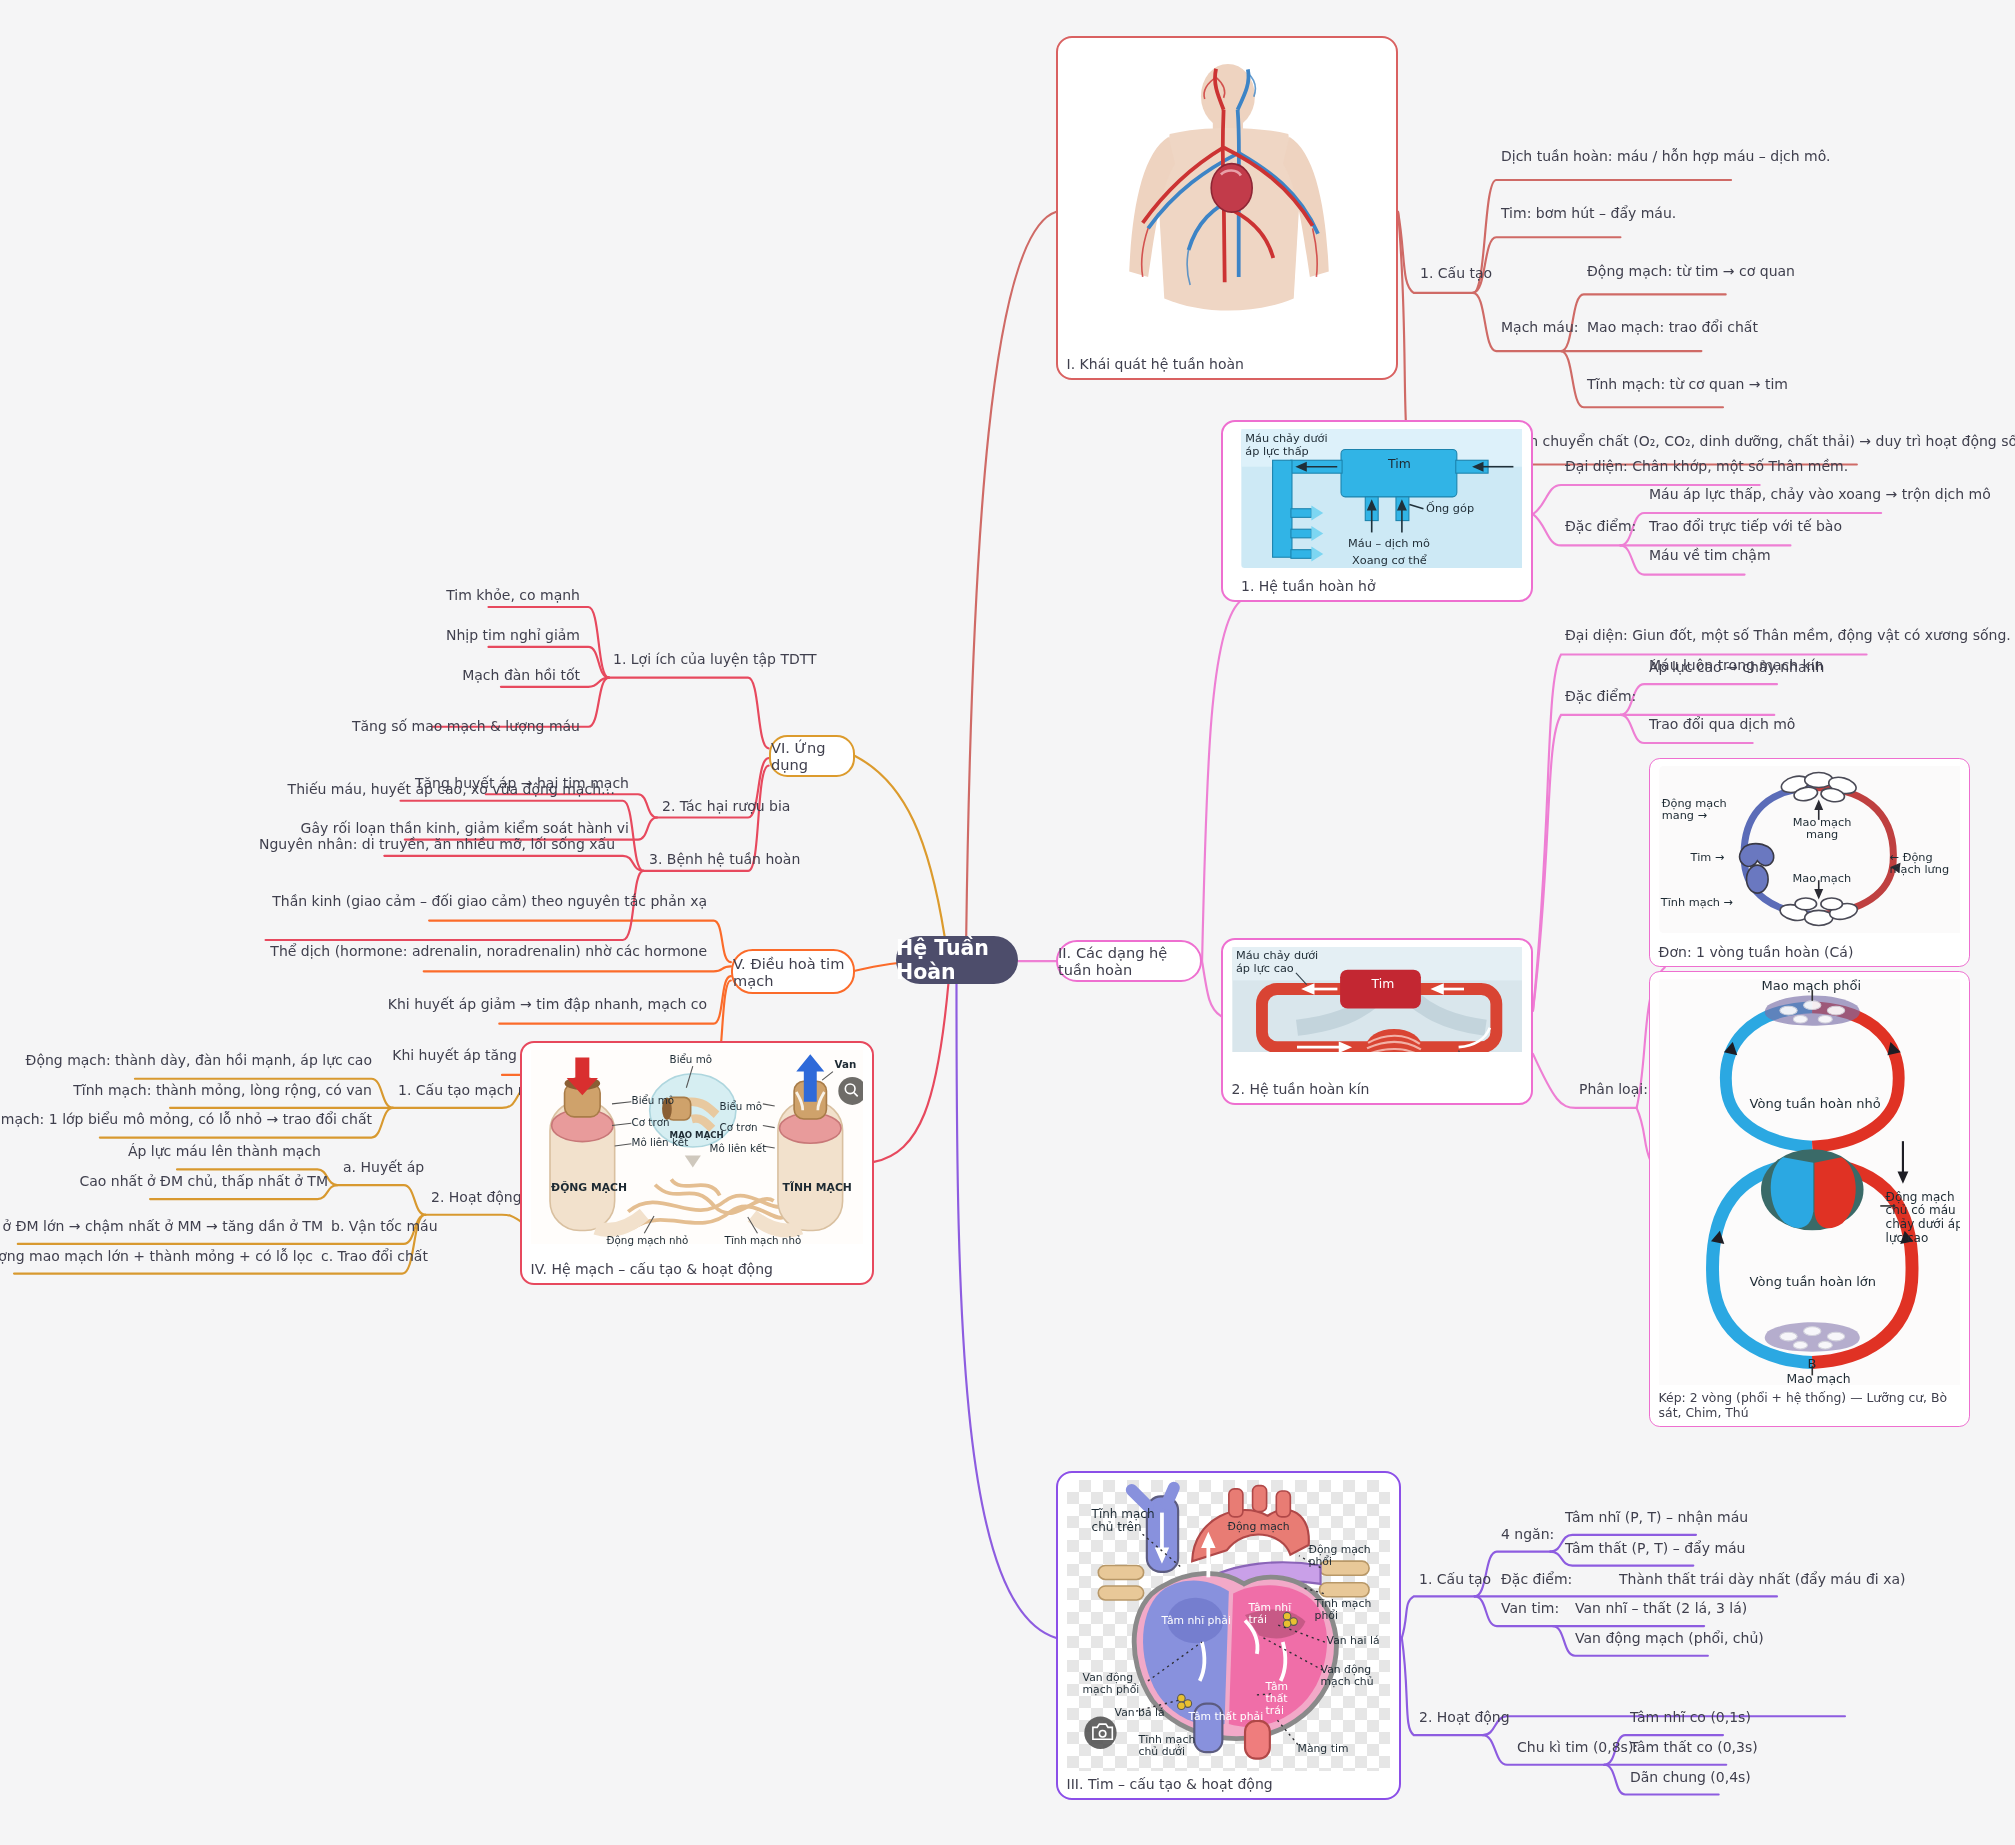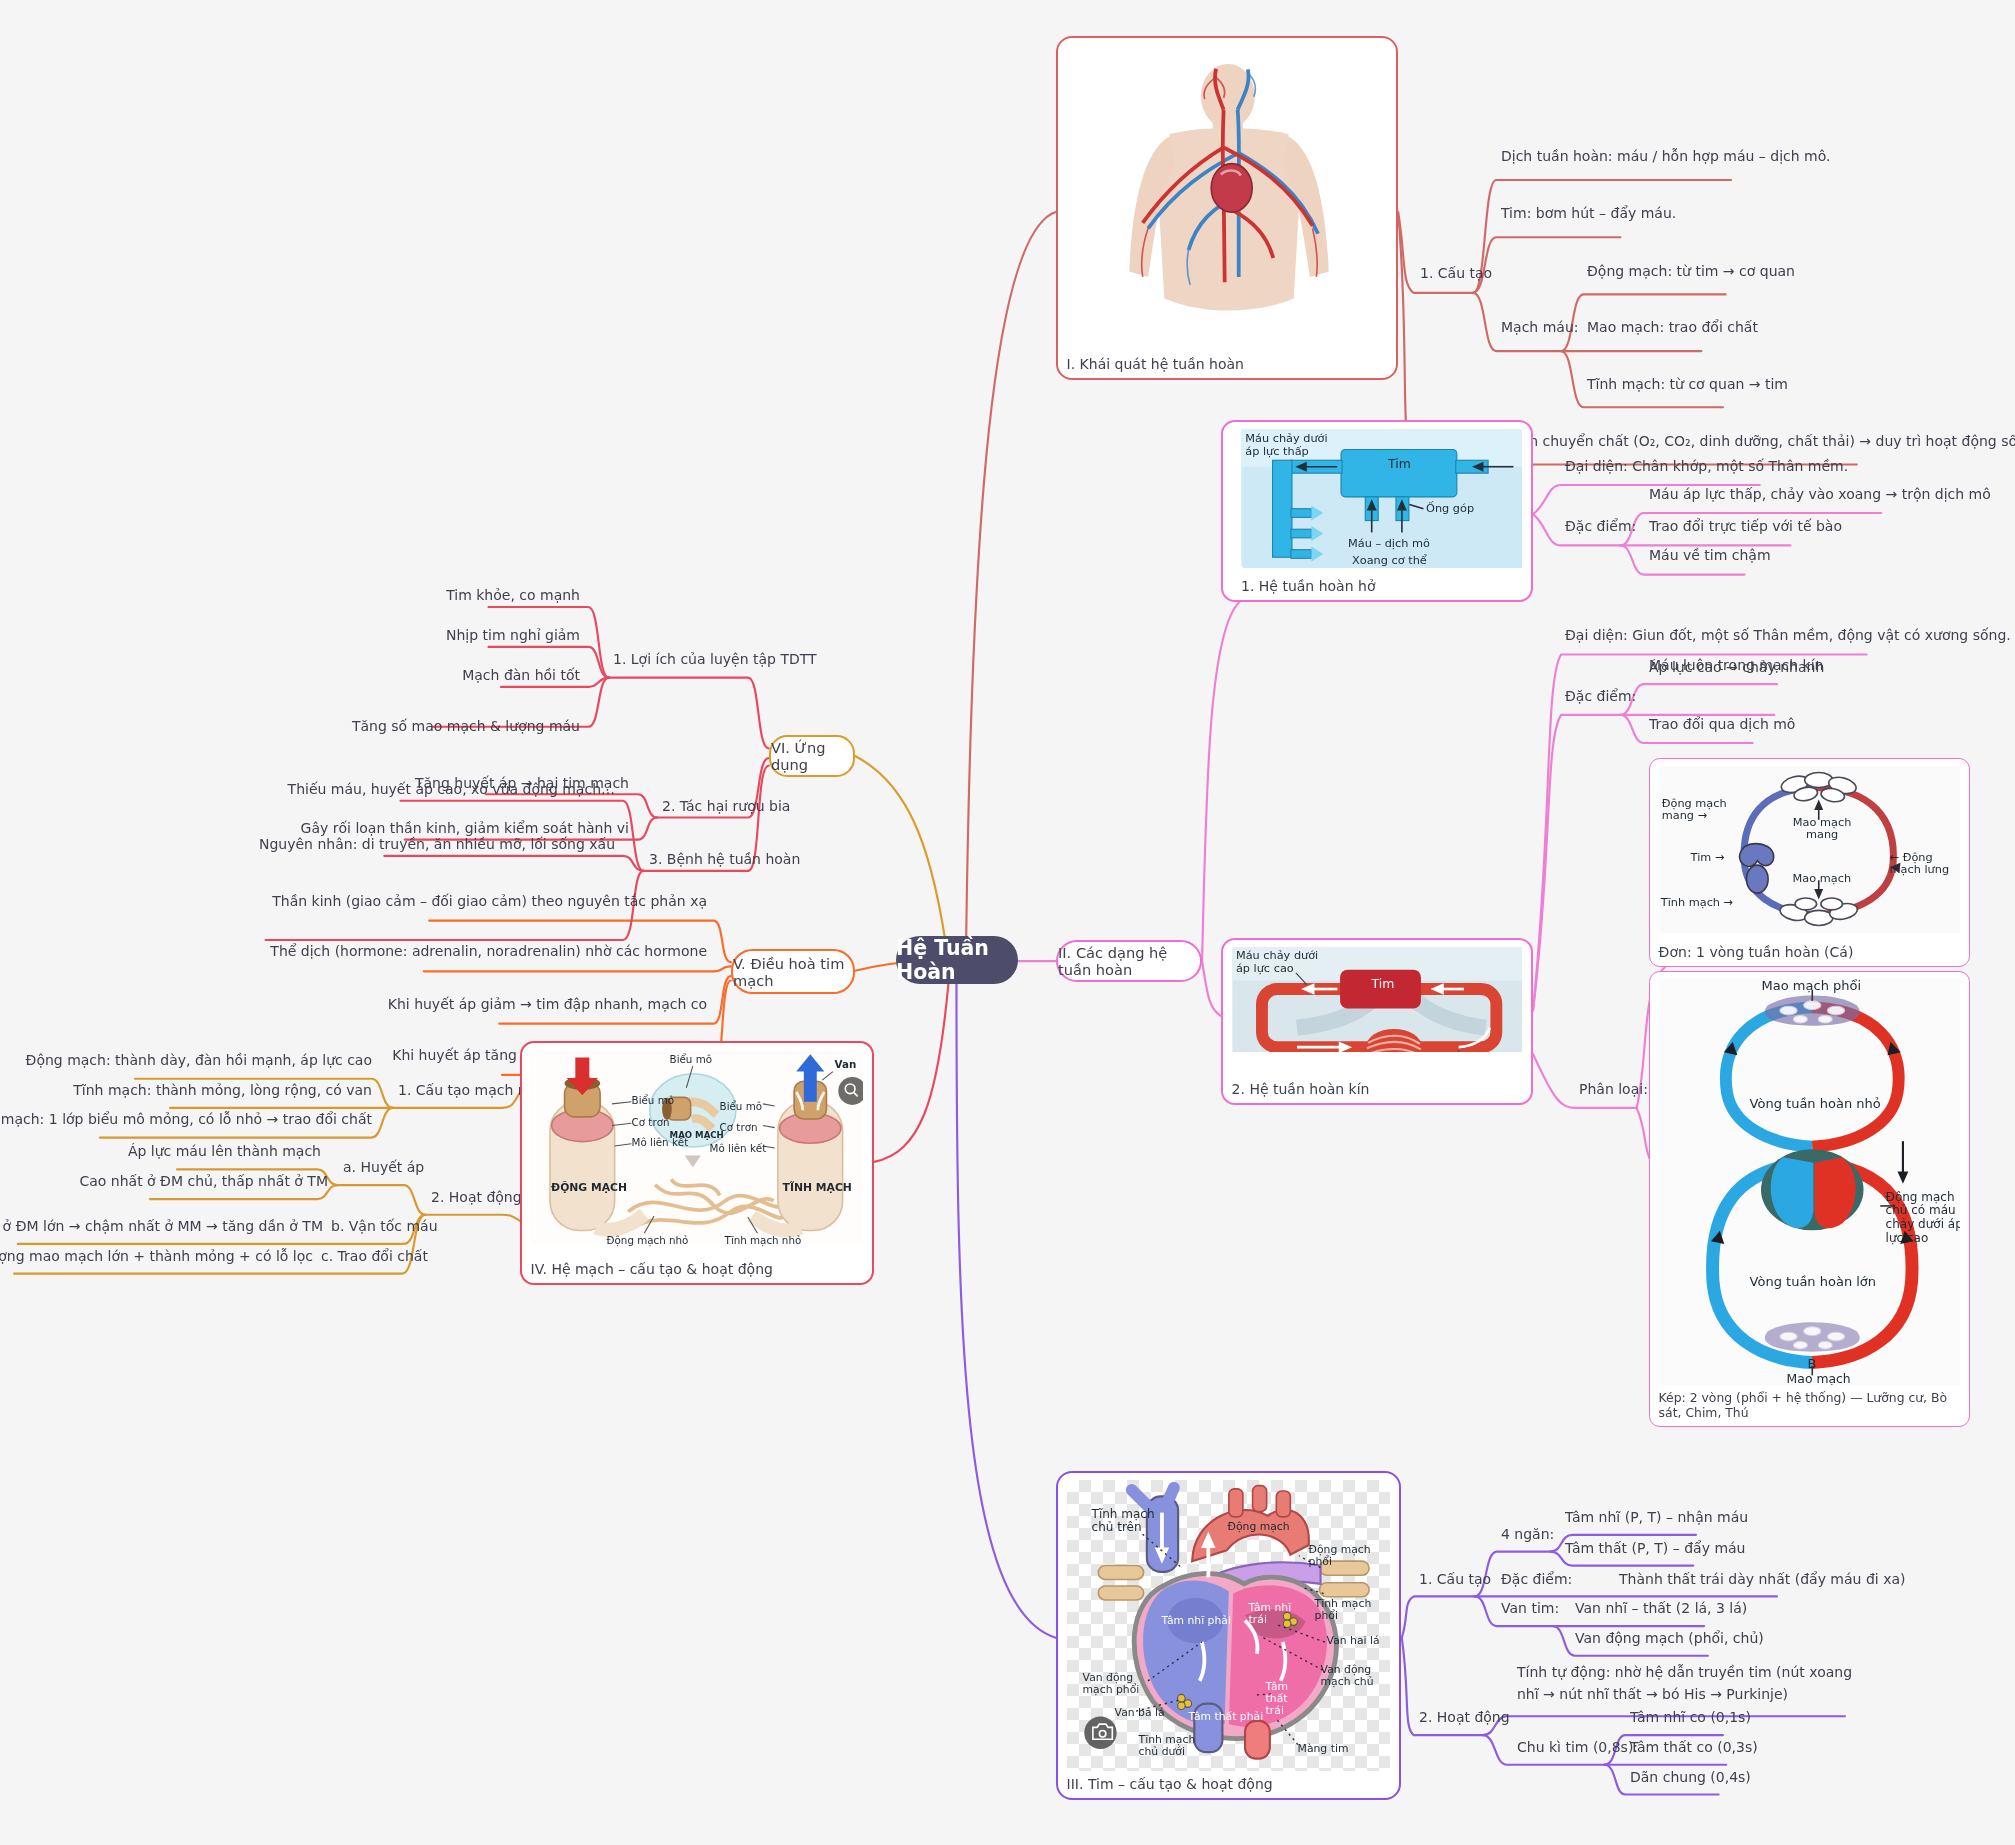--- a/index.html
+++ b/index.html
@@ -504,21 +504,20 @@
 <div class="lbl" style="left:1419px;top:1570px;">1. Cấu tạo</div>
 <div class="lbl" style="left:1501px;top:1525px;">4 ngăn:</div>
 <div class="lbl" style="left:1565px;top:1508px;">Tâm nhĩ (P, T) – nhận máu</div>
 <div class="lbl" style="left:1565px;top:1539px;">Tâm thất (P, T) – đẩy máu</div>
 <div class="lbl" style="left:1501px;top:1570px;">Đặc điểm:</div>
 <div class="lbl" style="left:1581px;top:1570px;margin-left:38px;">Thành thất trái dày nhất (đẩy máu đi xa)</div>
 <div class="lbl" style="left:1501px;top:1599px;">Van tim:</div>
 <div class="lbl" style="left:1575px;top:1599px;">Van nhĩ – thất (2 lá, 3 lá)</div>
 <div class="lbl" style="left:1575px;top:1629px;">Van động mạch (phổi, chủ)</div>
 <div class="lbl" style="left:1419px;top:1708px;">2. Hoạt động</div>
-<div class="lbl wrap" style="left:1517px;top:1661px;width:340px;">Tính tự động: nhờ hệ dẫn truyền tim (nút xoang nhĩ → nút nhĩ thất → bó His → Purkinje)</div>
 <div class="lbl" style="left:1517px;top:1738px;">Chu kì tim (0,8s):</div>
 <div class="lbl" style="left:1630px;top:1708px;">Tâm nhĩ co (0,1s)</div>
 <div class="lbl" style="left:1630px;top:1738px;">Tâm thất co (0,3s)</div>
 <div class="lbl" style="left:1630px;top:1768px;">Dãn chung (0,4s)</div>
 
 <div class="lbl" style="left:398px;top:1081px;">1. Cấu tạo mạch máu</div>
 <div class="lbl r" style="right:1643px;top:1051px;">Động mạch: thành dày, đàn hồi mạnh, áp lực cao</div>
 <div class="lbl r" style="right:1643px;top:1081px;">Tĩnh mạch: thành mỏng, lòng rộng, có van</div>
 <div class="lbl r" style="right:1643px;top:1110px;">Mao mạch: 1 lớp biểu mô mỏng, có lỗ nhỏ → trao đổi chất</div>
 <div class="lbl" style="left:431px;top:1188px;">2. Hoạt động</div>

